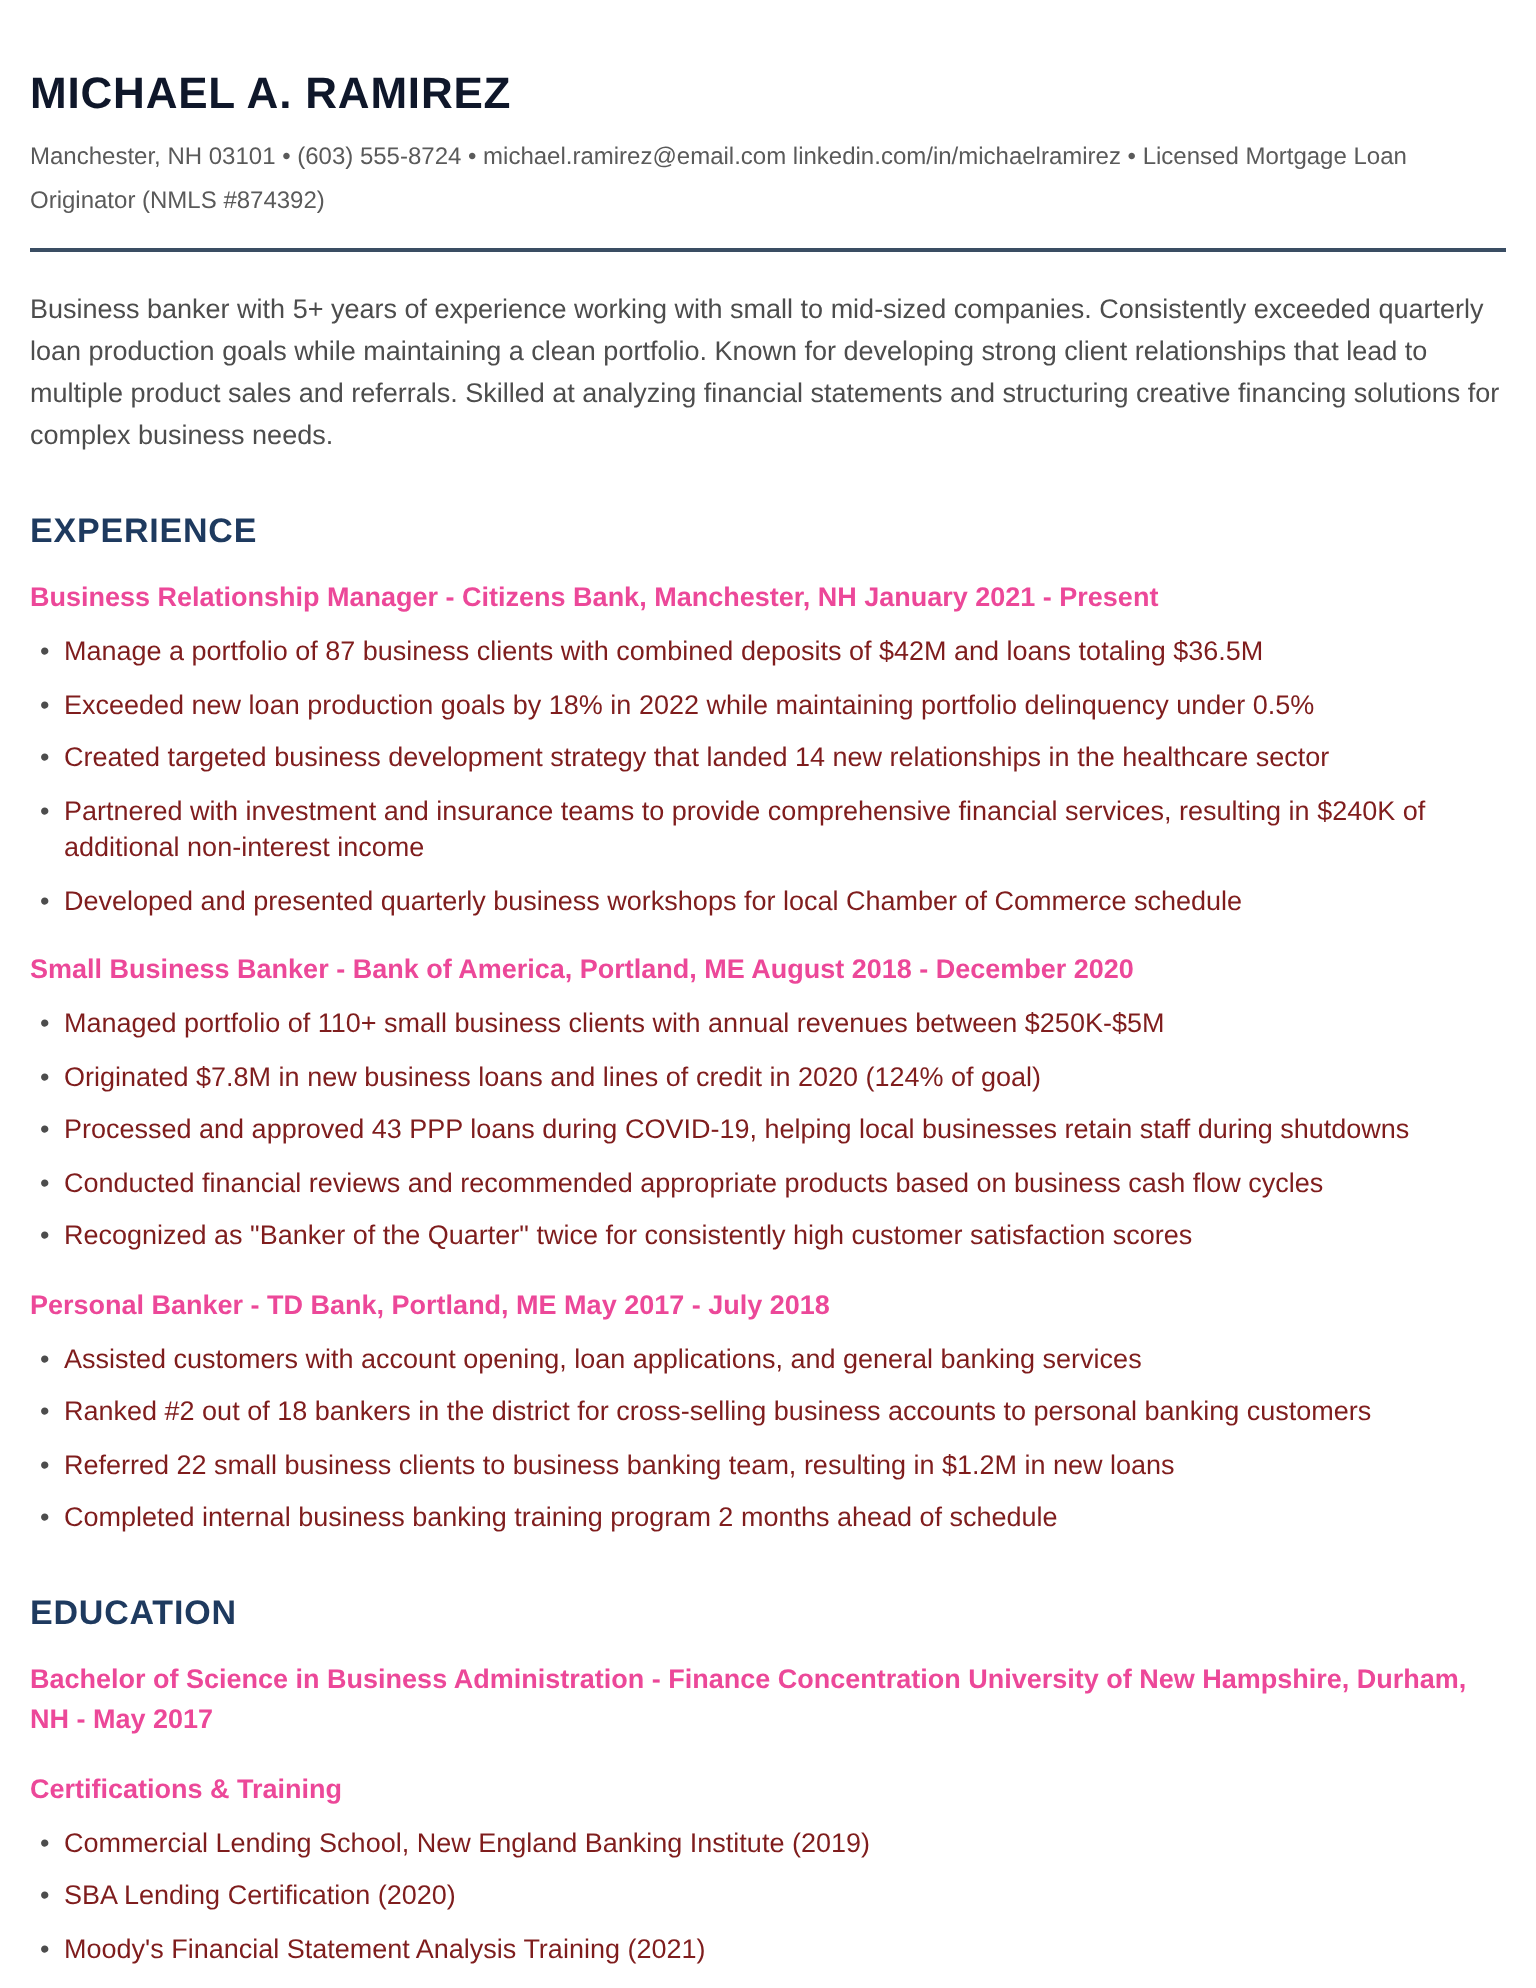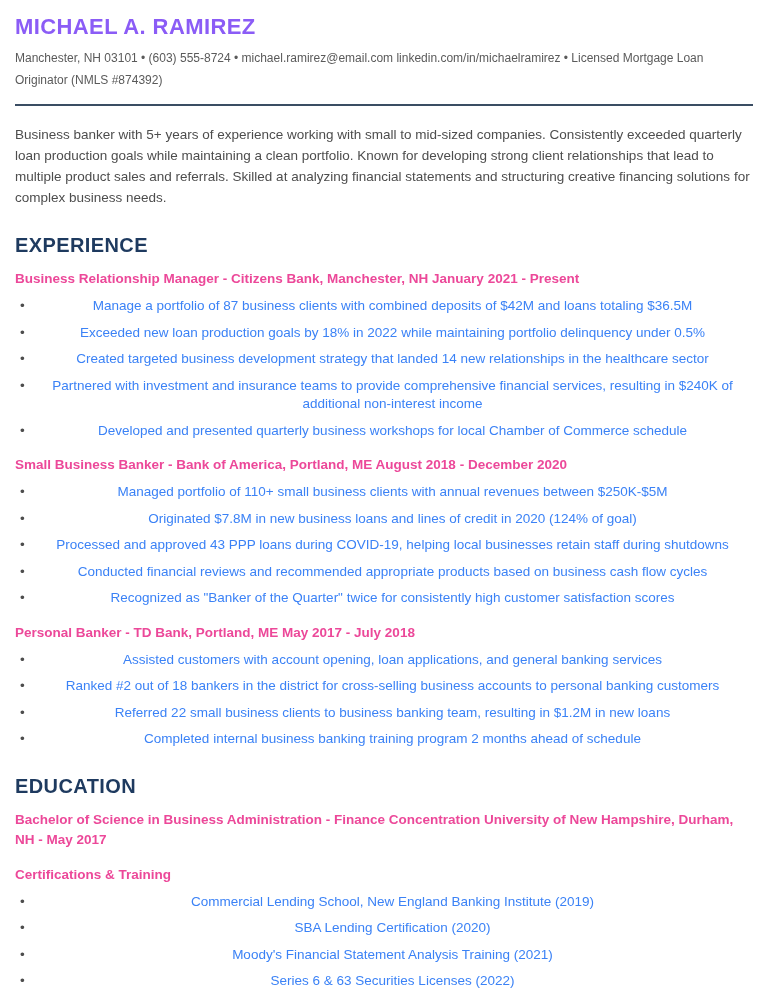--- a/index.html
+++ b/index.html
@@ -10,23 +10,23 @@
     overflow: hidden;
     font-family: "Liberation Sans", "DejaVu Sans", sans-serif;
     color: #4d4d4d;
   }
   .page {
     padding: 14px 15px 0 15px;
   }
   .name {
     font-size: 22px;
     font-weight: bold;
-    color: #8b5cf6;
+    color: #0f172a;
     letter-spacing: 0.4px;
-    margin-top: 0;
+    margin-top: 20px;
     line-height: 26px;
   }
   .contact {
     margin-top: 7px;
     font-size: 12px;
     color: #5a5a5a;
     line-height: 22px;
     max-width: 738px;
   }
   .rule {
@@ -35,21 +35,21 @@
     margin-top: 13px;
   }
   .summary {
     margin-top: 18px;
     font-size: 13.5px;
     line-height: 21px;
     color: #4d4d4d;
   }
   .section-title {
     margin-top: 29px;
-    font-size: 20px;
+    font-size: 17px;
     font-weight: bold;
     color: #1e3a5f;
     letter-spacing: 0.4px;
     line-height: 17px;
   }
   .group-heading {
     margin-top: 15px;
     font-size: 13.5px;
     font-weight: bold;
     color: #ec4899;
@@ -59,22 +59,21 @@
     list-style: none;
     margin: 0;
     padding: 0;
   }
   ul.bullets li {
     position: relative;
     margin-top: 8px;
     padding-left: 17px;
     font-size: 13.5px;
     line-height: 18.5px;
-    color: #3b82f6;
-    text-align: center;
+    color: #7f1d1d;
   }
   ul.bullets li::before {
     content: "•";
     position: absolute;
     left: 5px;
     top: 0;
     color: #4d4d4d;
   }
 </style>
 </head>

